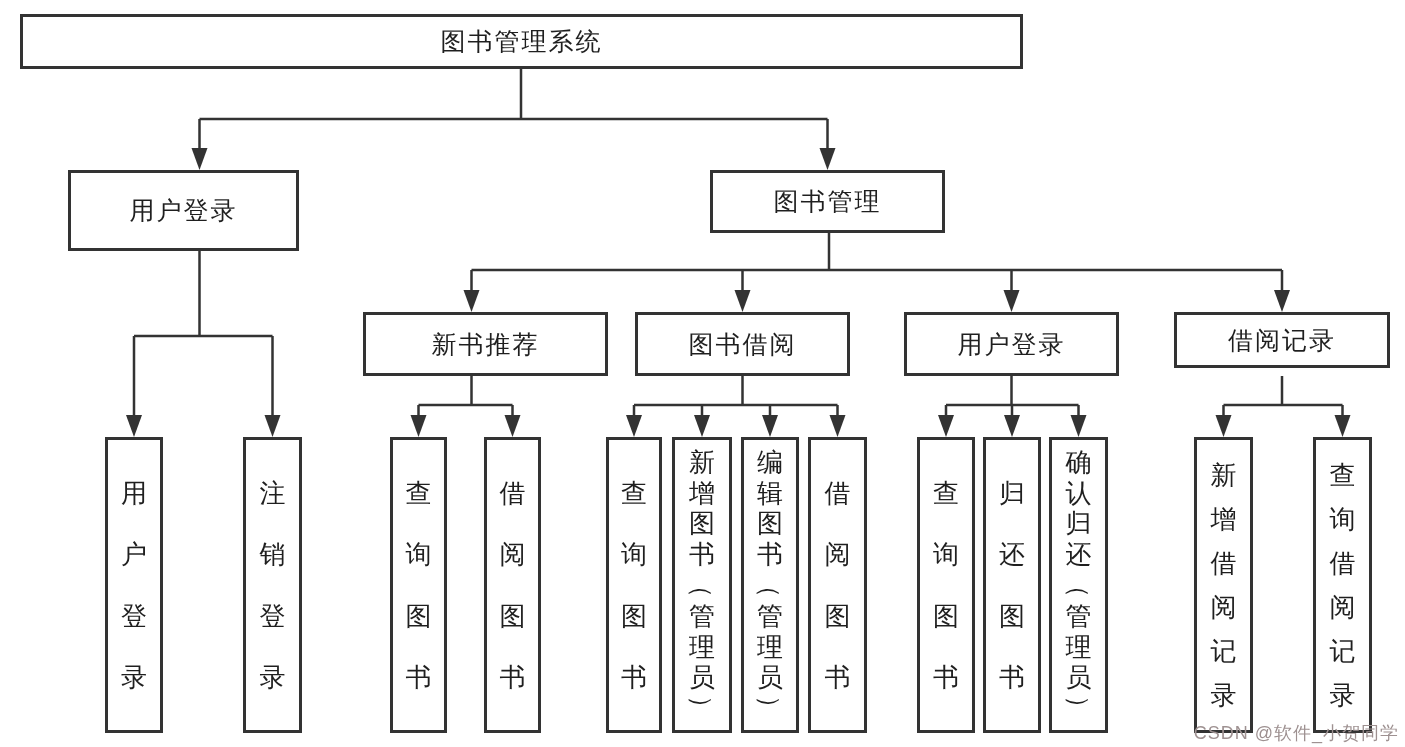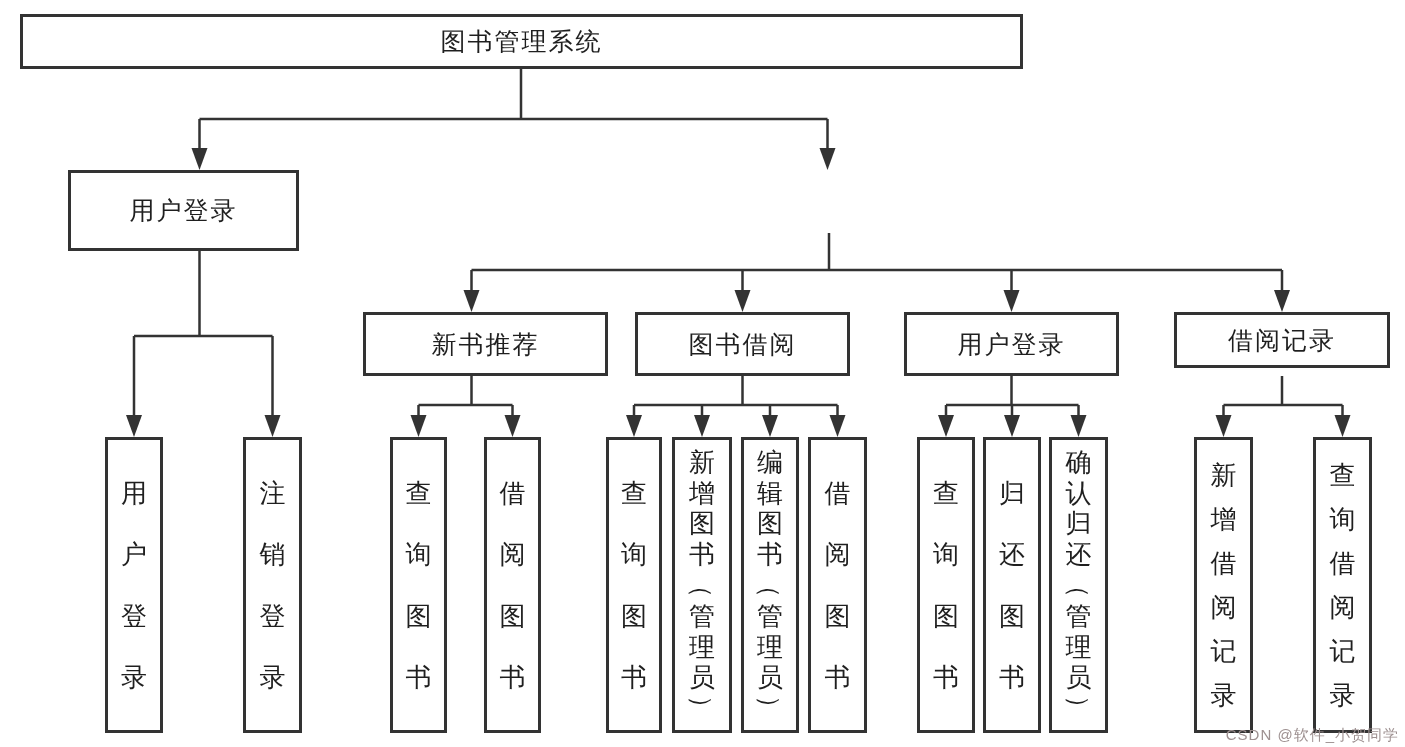--- a/index.html
+++ b/index.html
@@ -15,21 +15,21 @@
   }
   .vbox {
     position:absolute; box-sizing:border-box; border:3px solid #333333; background:#ffffff;
     display:flex; flex-direction:column; align-items:center; justify-content:space-evenly;
     font-size:26px; color:#1f1f1f; padding:4px 0;
   }
   .vbox span { line-height:1; display:block; }
   .vbox span.rot { transform:rotate(90deg); }
   .watermark {
     position:absolute; right:6px; bottom:2px;
-    font-size:15px; letter-spacing:1px; color:#9e9191; white-space:nowrap;
+    font-size:18px; letter-spacing:1px; color:#9e9191; white-space:nowrap;
   }
 </style>
 </head>
 <body>
 
 <div class="canvas">
 
   <svg class="wires" width="1405" height="747" viewBox="0 0 1405 747">
     <g stroke="#333333" stroke-width="2.5" fill="none">
       <path d="M521 68 V119 M199.5 119 H827.5 M199.5 119 V150 M827.5 119 V150"></path>
@@ -71,20 +71,21 @@
       <path d="M1004 415 h16 l-8 22 z"></path>
       <path d="M1070.5 415 h16 l-8 22 z"></path>
       <path d="M1215.5 415 h16 l-8 22 z"></path>
       <path d="M1334.5 415 h16 l-8 22 z"></path>
     </g>
   </svg>
 
   <div class="hbox" style="left:20px; top:14px; width:1003px; height:55px;">图书管理系统</div>
 
   <div class="hbox" style="left:68px; top:170px; width:231px; height:81px;">用户登录</div>
+  <div class="hbox" style="left:710px; top:170px; width:235px; height:63px;">图书管理</div>
 
   <div class="hbox" style="left:363px; top:312px; width:245px; height:64px;">新书推荐</div>
   <div class="hbox" style="left:635px; top:312px; width:215px; height:64px;font-family:Liberation Mono, monospace;">图书借阅</div>
   <div class="hbox" style="left:904px; top:312px; width:215px; height:64px;">用户登录</div>
   <div class="hbox" style="left:1174px; top:312px; width:216px; height:56px;">借阅记录</div>
 
   <div class="vbox" style="left:105px; top:437px; width:58px; height:296px;">
       <span>用</span>
       <span>户</span>
       <span>登</span>

